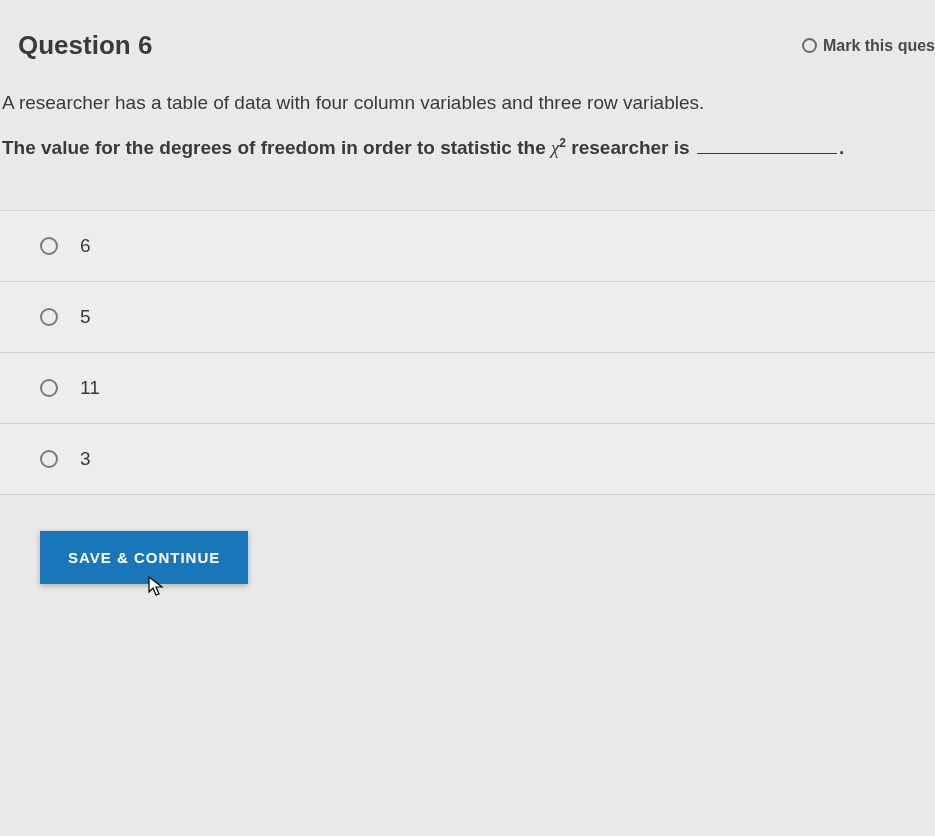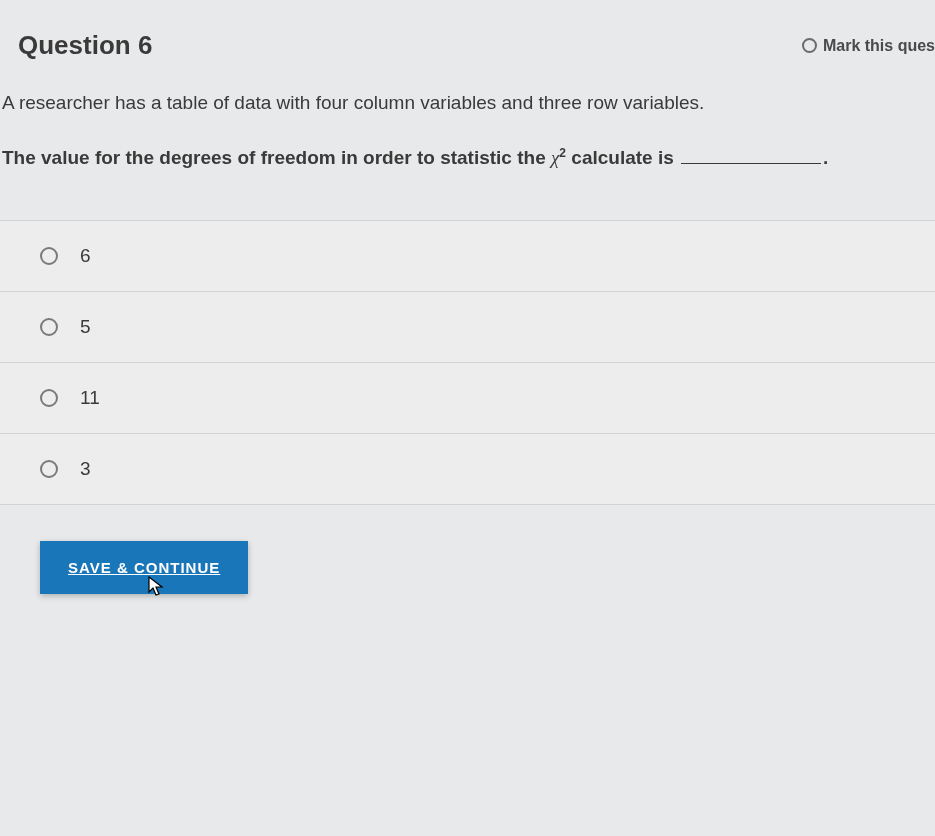--- a/index.html
+++ b/index.html
@@ -48,21 +48,21 @@
       border-radius: 50%;
       display: inline-block;
     }
     .question-body {
       padding: 10px 2px 18px 2px;
     }
     .context-text {
       font-size: 19px;
       color: #3a3a3a;
       line-height: 1.5;
-      margin-bottom: 26px;
+      margin-bottom: 16px;
     }
     .prompt-text {
       font-size: 19px;
       color: #3a3a3a;
       font-weight: 700;
       line-height: 1.5;
     }
     .prompt-text .chi {
       font-style: italic;
       font-family: 'Times New Roman', serif;
@@ -110,21 +110,20 @@
     .save-btn {
       background: #1976b8;
       color: #ffffff;
       border: none;
       padding: 18px 28px;
       font-size: 15px;
       font-weight: 700;
       letter-spacing: 1px;
       cursor: pointer;
       box-shadow: 0 2px 6px rgba(0,0,0,0.25);
-      text-decoration: underline;
     }
     .cursor {
       position: absolute;
       left: 148px;
       top: 576px;
       pointer-events: none;
     }
   </style>
 </head>
 <body>
@@ -135,21 +134,21 @@
     <div class="question-title">Question 6</div>
     <div class="mark-question">
       <span class="mark-circle"></span>
       <span>Mark this ques</span>
     </div>
   </div>
 
   <div class="question-body">
     <div class="context-text">A researcher has a table of data with four column variables and three row variables.</div>
     <div class="prompt-text">
-      <span>The value for the degrees of freedom in order to statistic the </span><span class="chi">χ</span><sup>2</sup><span> calculate is </span><span class="blank"></span><span>.</span>
+      <span>The value for the degrees of freedom in order to statistic the </span><span class="chi">χ</span><sup>2</sup><span> researcher is </span><span class="blank"></span><span>.</span>
     </div>
   </div>
 
   <div class="options">
     <label class="option-row">
       <span class="radio-outer"></span>
       <span class="option-label">6</span>
     </label>
     <label class="option-row">
       <span class="radio-outer"></span>

